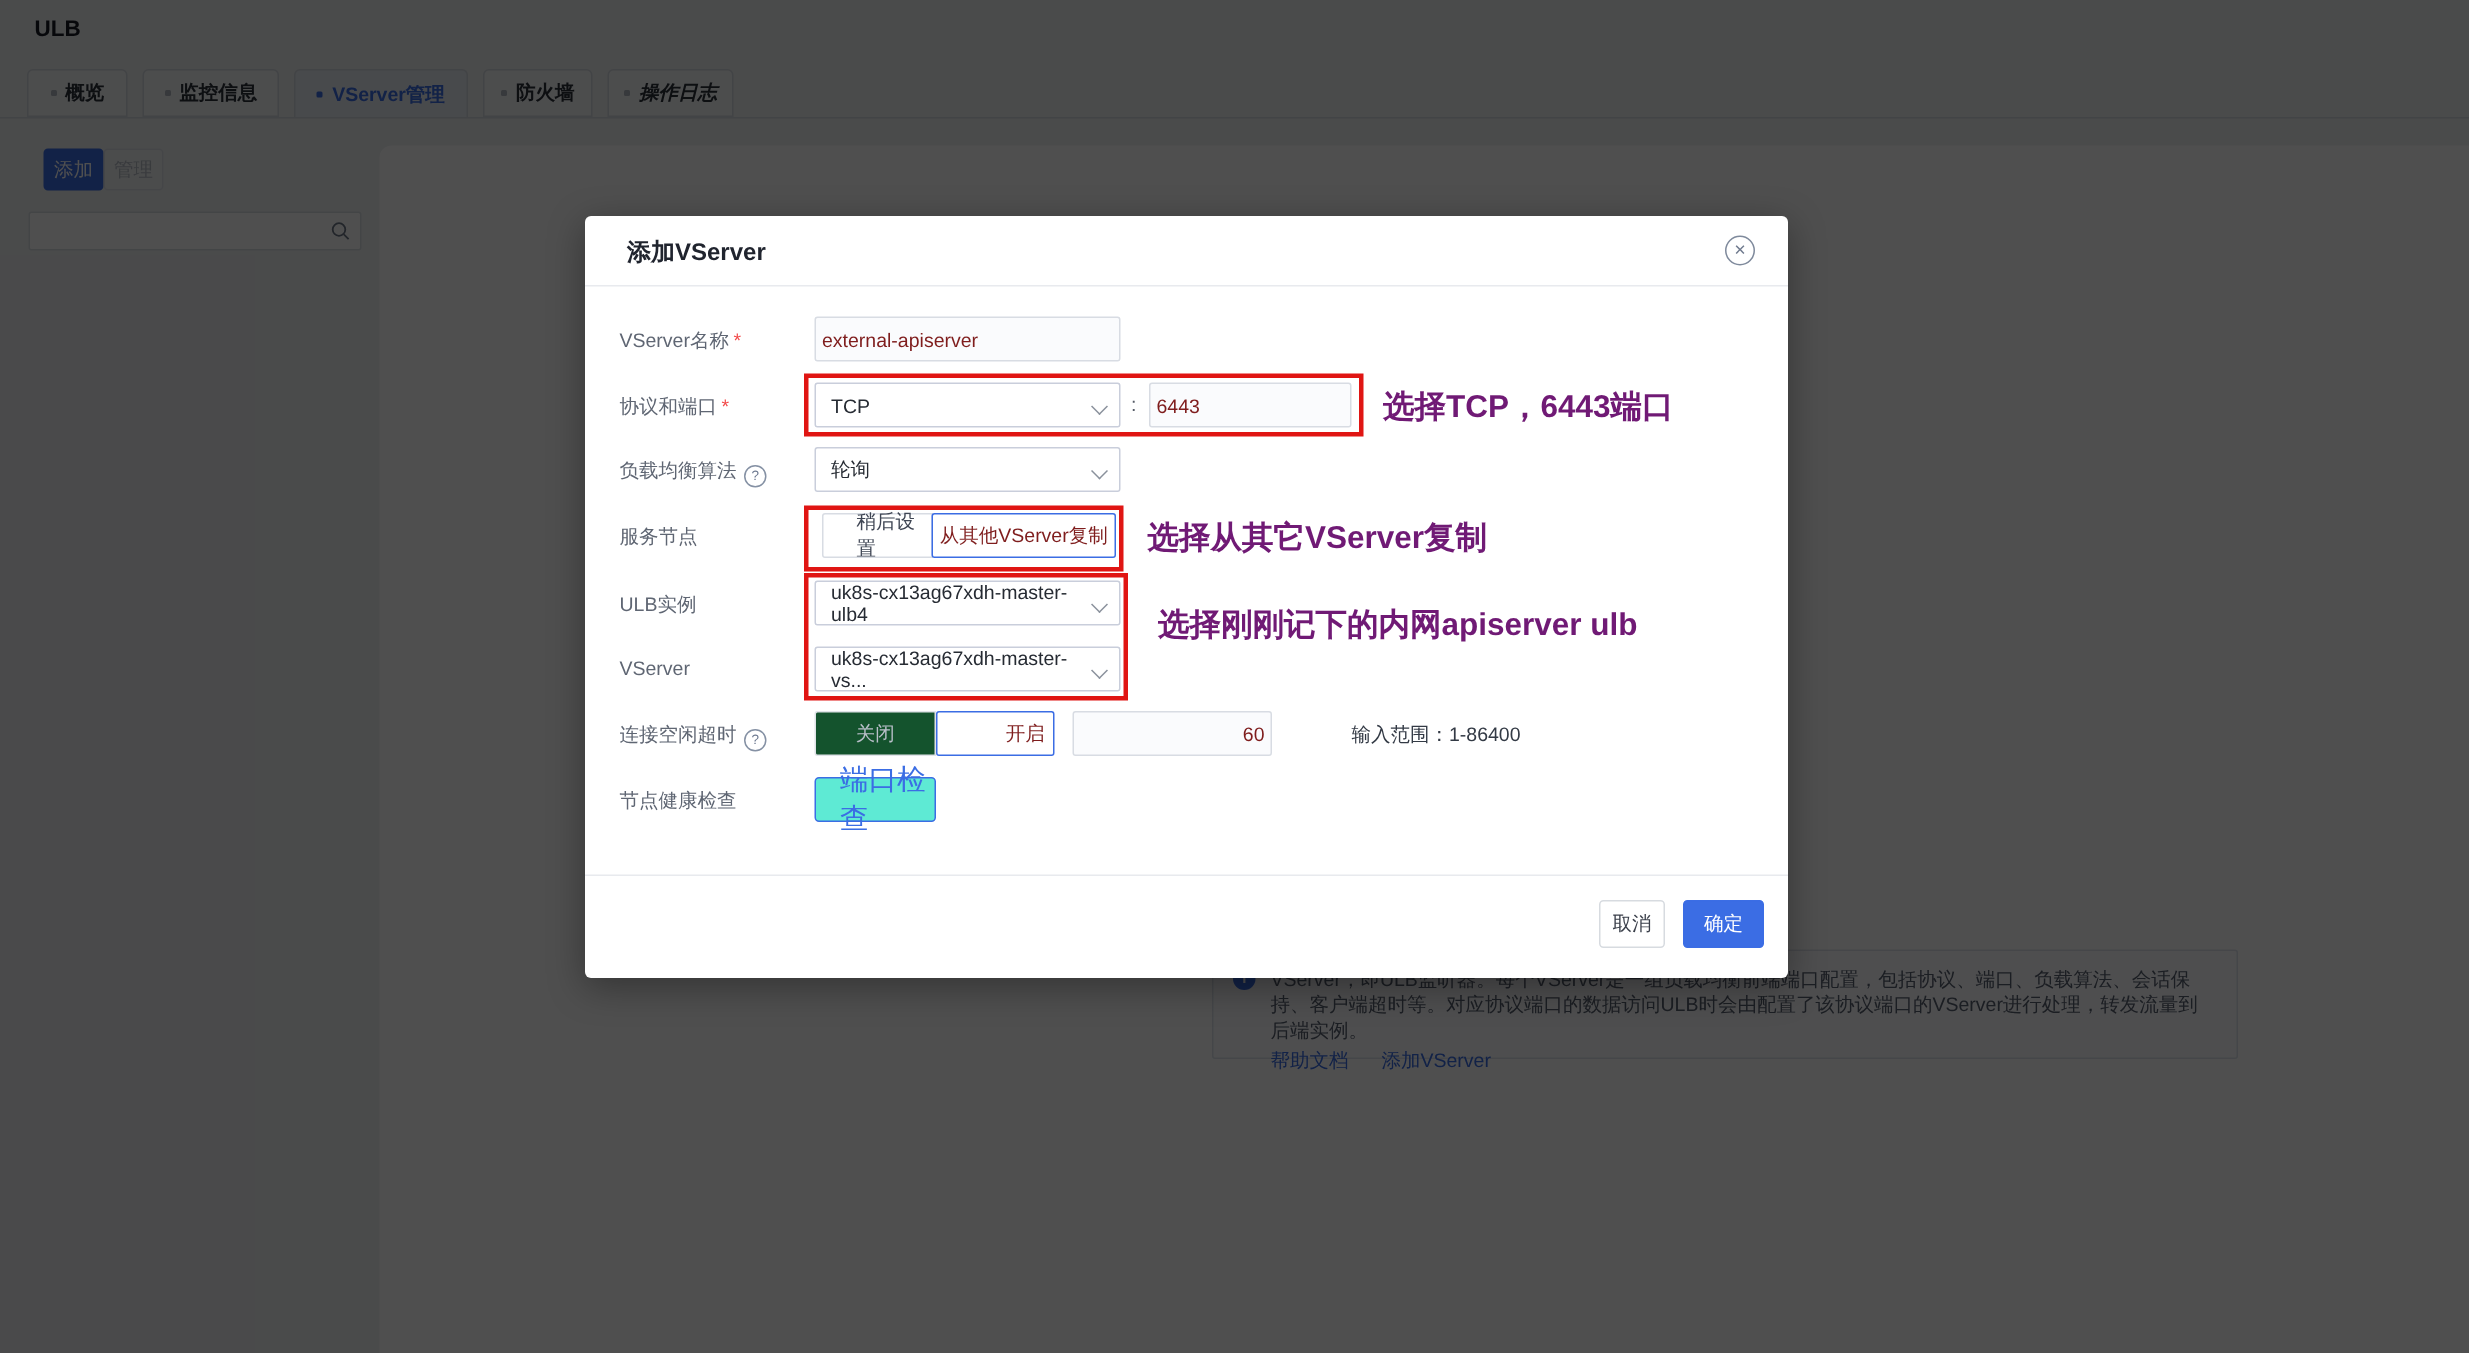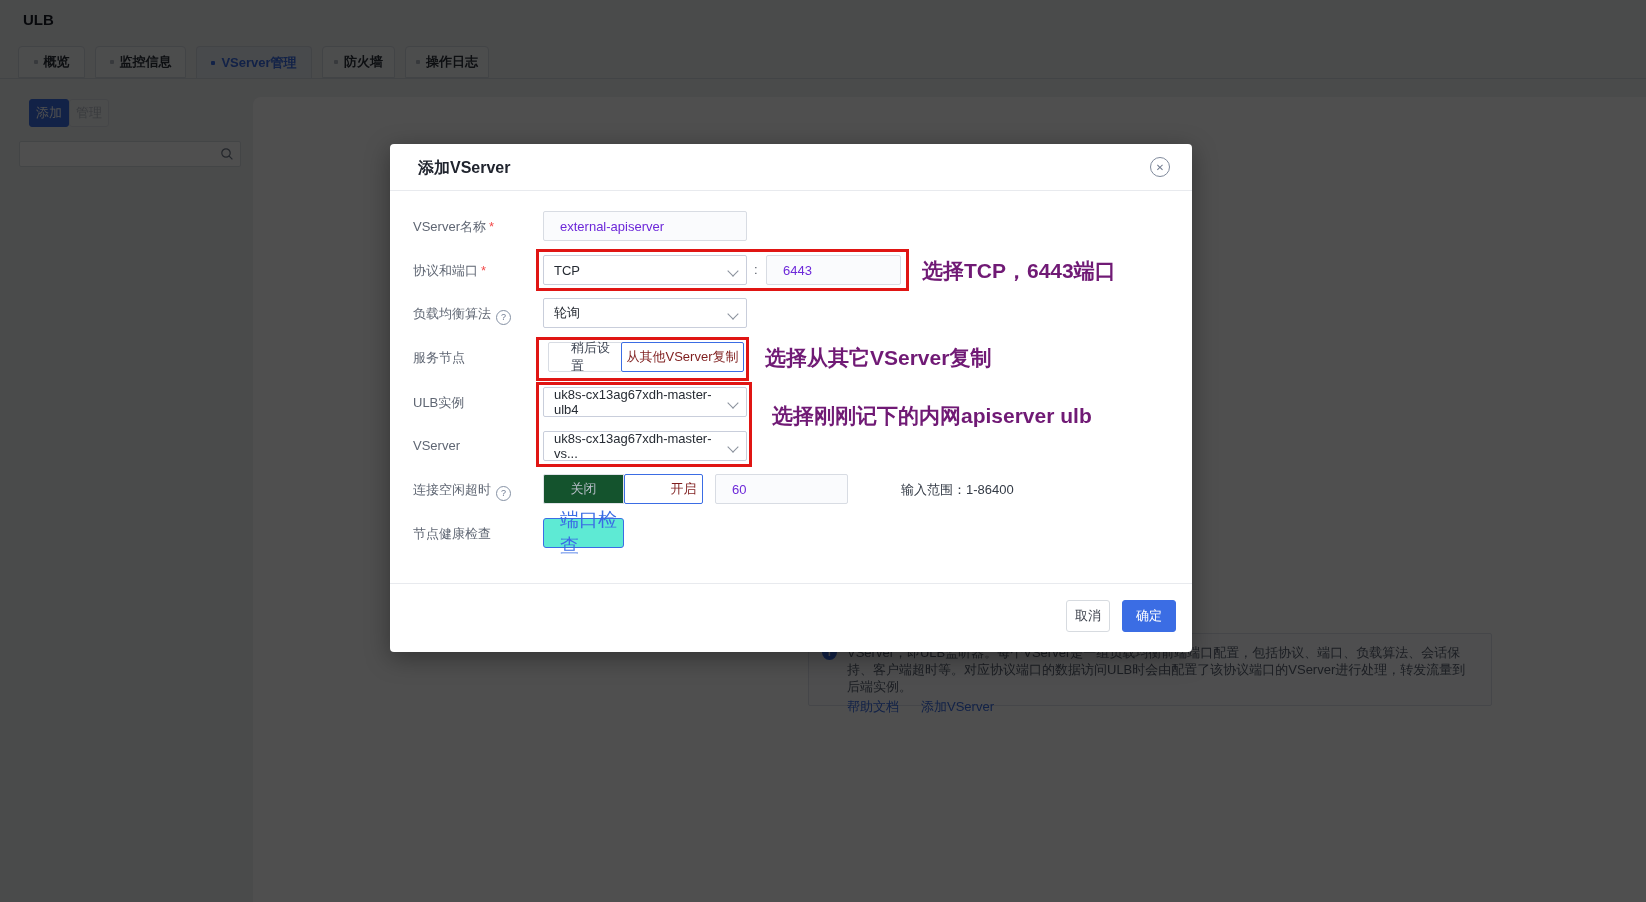--- a/index.html
+++ b/index.html
@@ -40,21 +40,21 @@
   .m-title{position:absolute;left:28px;top:14px;font-size:16px;font-weight:600;color:#20242e;}
   .m-close{position:absolute;right:22px;top:13px;width:20px;height:20px;border:1px solid #7f8a9c;
     border-radius:50%;color:#6f7a8e;font-size:10px;display:flex;align-items:center;justify-content:center;
     cursor:pointer;box-sizing:border-box;}
   .f-label{position:absolute;left:23px;font-size:13px;color:#5f6673;white-space:nowrap;}
   .req{color:#f24b4b;margin-left:3px;}
   .help-ic{display:inline-flex;width:13px;height:13px;border:1px solid #8591a4;border-radius:50%;
     color:#6d7990;font-size:9px;align-items:center;justify-content:center;margin-left:5px;
     vertical-align:-2px;cursor:pointer;}
   .inp{position:absolute;height:30px;background:#fafbfd;border:1px solid #d8dce3;border-radius:2px;
-    box-sizing:border-box;font-size:13px;color:#6d28d9;padding:0 16px;outline:none;
+    box-sizing:border-box;font-size:13px;color:#7f1d1d;padding:0 4px;outline:none;
     font-family:"Liberation Sans","DejaVu Sans",sans-serif;}
   .selbox{position:absolute;height:30px;background:#fff;border:1px solid #c9cedb;border-radius:2px;
     box-sizing:border-box;font-size:13px;color:#262b33;display:flex;align-items:center;
     padding:0 24px 0 10px;cursor:pointer;}
   .chev{position:absolute;right:9px;top:11px;width:7px;height:7px;border-right:1px solid #8a919c;
     border-bottom:1px solid #8a919c;transform:rotate(45deg);}
   .colon{position:absolute;font-size:13px;color:#555b66;}
   .seg{position:absolute;height:30px;background:#fff;box-sizing:border-box;font-size:13px;
     display:flex;align-items:center;justify-content:center;cursor:pointer;}
   .seg.plain{border:1px solid #d8dce3;color:#3f4654;border-radius:2px 0 0 2px;}
@@ -91,21 +91,21 @@
     <span>监控信息</span>
   </div>
   <div class="abs tab active" style="left:196px;width:116px;">
     <span class="tab-dot"></span>
     <span>VServer管理</span>
   </div>
   <div class="abs tab" style="left:322px;width:73px;">
     <span class="tab-dot"></span>
     <span>防火墙</span>
   </div>
-  <div class="abs tab" style="left:405px;width:84px;">
+  <div class="abs tab" style="left:405px;width:84px;font-style:italic;">
     <span class="tab-dot"></span>
     <span>操作日志</span>
   </div>
   <div class="abs tabline"></div>
 
   <div class="abs main-panel"></div>
 
   <div class="abs btn-blue" style="left:29px;top:99px;width:40px;height:28px;">添加</div>
   <div class="abs btn-dis" style="left:69px;top:99px;width:40px;height:28px;">管理</div>
 
@@ -177,21 +177,21 @@
   <div class="selbox" style="left:153px;top:287px;width:204px;">
     <span>uk8s-cx13ag67xdh-master-vs...</span>
     <span class="chev"></span>
   </div>
 
   <div class="f-label" style="top:337px;">
     <span>连接空闲超时</span><span class="help-ic">?</span>
   </div>
   <div class="seg tog-off" style="left:153px;top:330px;width:81px;">关闭</div>
   <div class="seg sel" style="left:234px;top:330px;width:79px;padding-left:40px;">开启</div>
-  <input class="inp" style="left: 325px; top: 330px; width: 133px;" value="60">
+  <input class="inp" style="left: 325px; top: 330px; width: 133px; text-align: right;" value="60">
   <div class="hint" style="left:511px;top:337px;">输入范围：1-86400</div>
 
   <div class="f-label" style="top:381px;">
     <span>节点健康检查</span>
   </div>
   <div class="btn-outline-blue" style="left:153px;top:374px;width:81px;">端口检查</div>
 
   <div class="m-divider"></div>
   <div class="btn-cancel" style="left:676px;top:456px;width:44px;">取消</div>
   <div class="btn-ok" style="left:732px;top:456px;width:54px;">确定</div>

